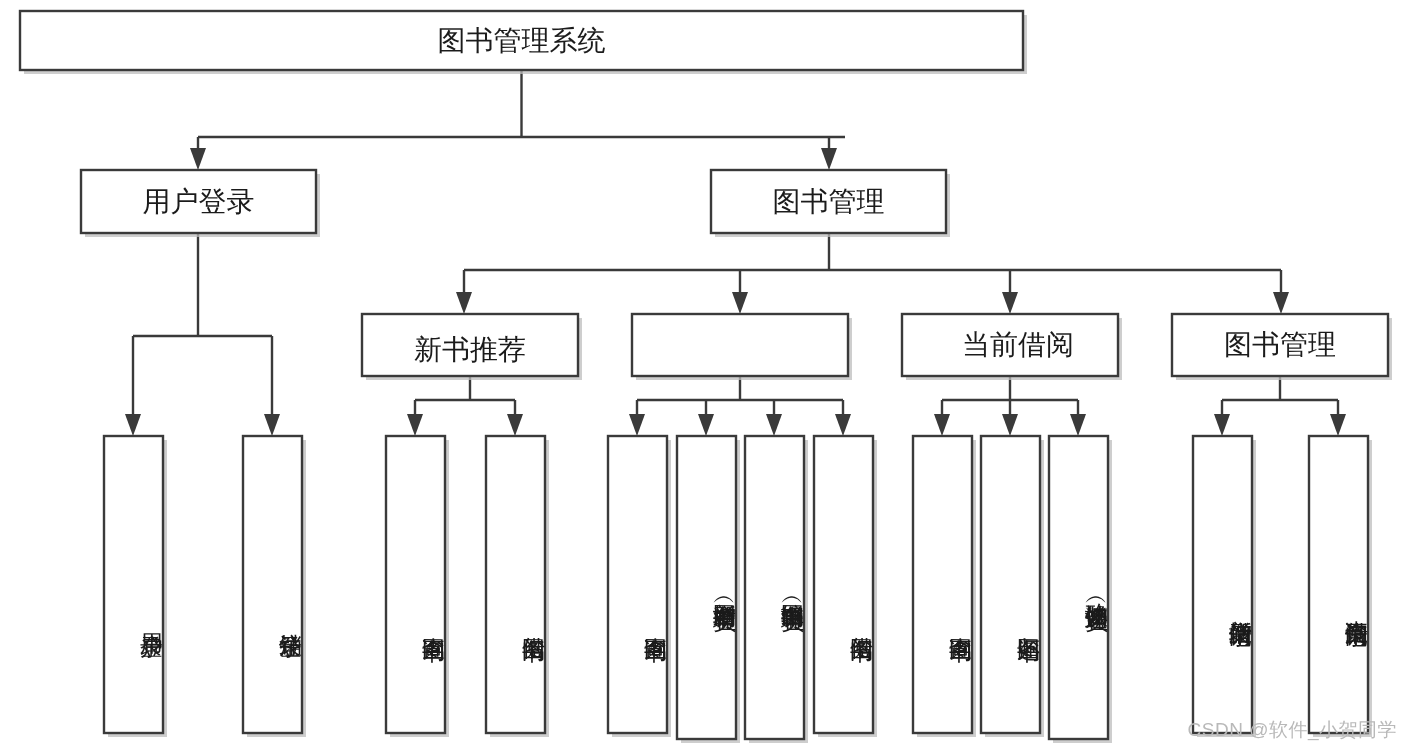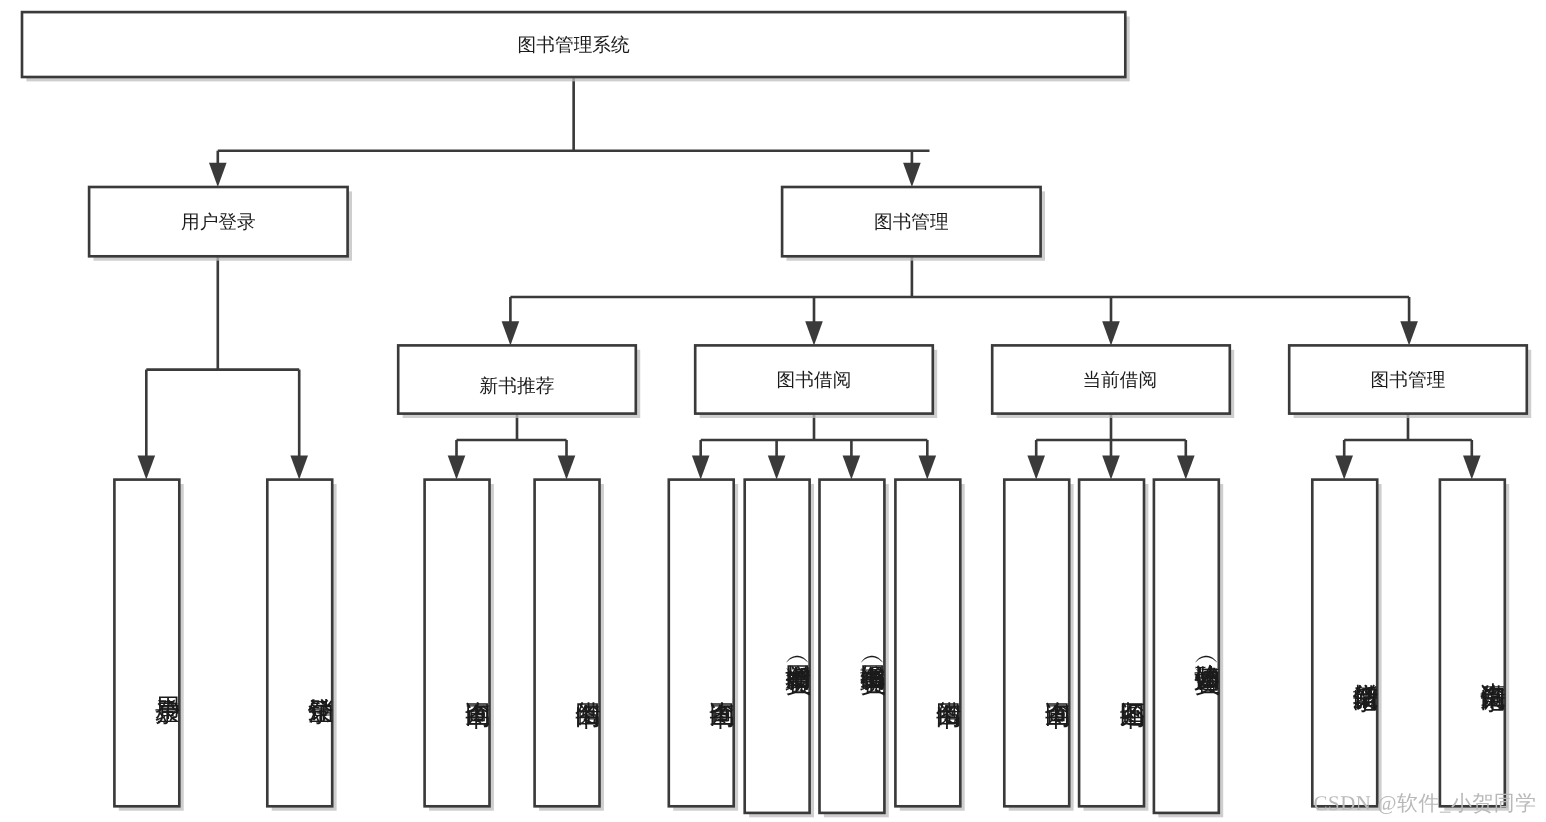--- a/index.html
+++ b/index.html
@@ -57,33 +57,33 @@
     color: #1b1b1b;
     white-space: nowrap;
     display: flex;
     align-items: flex-start;
     justify-content: center;
     pointer-events: none;
   }
   .label-horiz {
     position: absolute;
     font-family: "DejaVu Sans", "Liberation Sans", sans-serif;
-    font-size: 17px;
+    font-size: 28px;
     color: #1b1b1b;
     display: flex;
     align-items: center;
     justify-content: center;
     white-space: nowrap;
     pointer-events: none;
   }
   .watermark {
     position: absolute;
     right: 8px;
     bottom: 4px;
-    font-family: Liberation Serif, serif;
+    font-family: Liberation Sans, sans-serif;
     font-size: 19px;
     color: #b9b9b9;
     letter-spacing: 0.5px;
     white-space: nowrap;
     pointer-events: none;
   }
 </style>
 </head>
 <body>
 
@@ -261,21 +261,20 @@
       <rect class="node-box" x="1309" y="436" width="59" height="297"></rect>
     </g>
   </svg>
 
   <div class="label-horiz" style="left:20px; top:11px; width:1003px; height:59px;">图书管理系统</div>
 
   <div class="label-horiz" style="left:81px; top:170px; width:235px; height:63px;">用户登录</div>
   <div class="label-horiz" style="left:711px; top:170px; width:235px; height:63px;">图书管理</div>
 
   <div class="label-horiz" style="left:362px; top:314px; width:216px; height:72px;">新书推荐</div>
-  <div class="label-horiz" style="left:632px; top:314px; width:216px; height:62px;">图书借阅</div>
   <div class="label-horiz" style="left:902px; top:314px; width:232px; height:62px;">当前借阅</div>
   <div class="label-horiz" style="left:1172px; top:314px; width:216px; height:62px;">图书管理</div>
 
   <div class="label-vert" style="left:104px; top:500px; width:59px; height:233px;">用户登录</div>
   <div class="label-vert" style="left:243px; top:500px; width:59px; height:233px;">注销登录</div>
 
   <div class="label-vert" style="left:386px; top:508px; width:59px; height:225px;">查询图书</div>
   <div class="label-vert" style="left:486px; top:508px; width:59px; height:225px;">借阅图书</div>
 
   <div class="label-vert" style="left:608px; top:508px; width:59px; height:225px;">查询图书</div>

